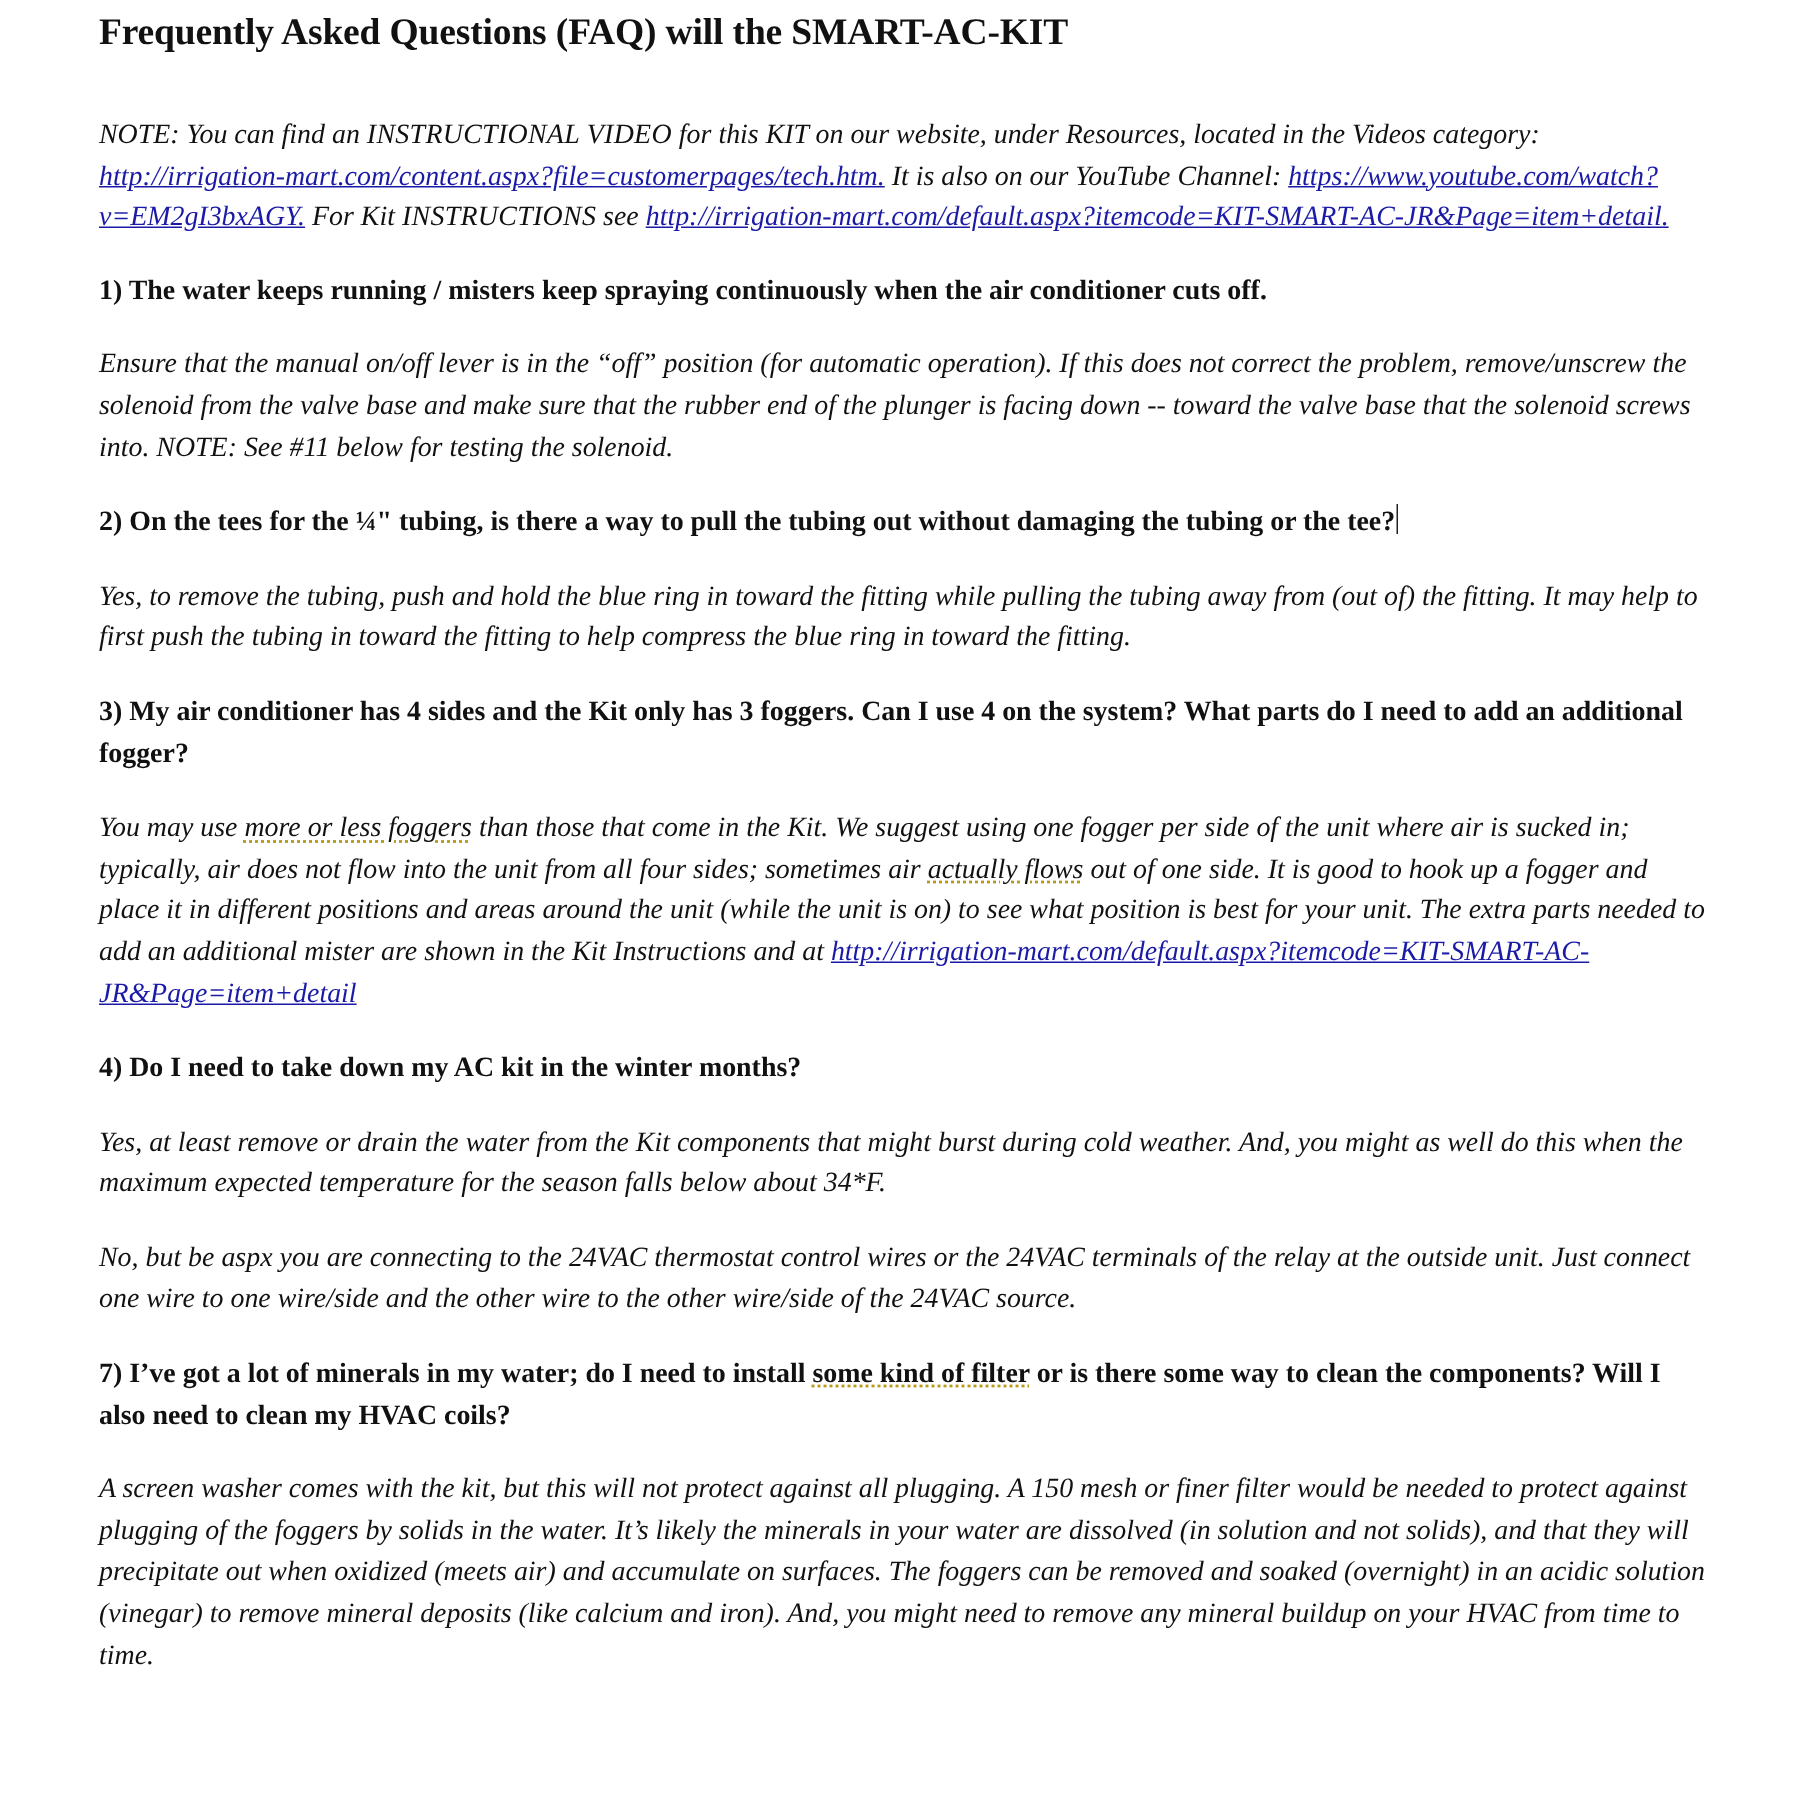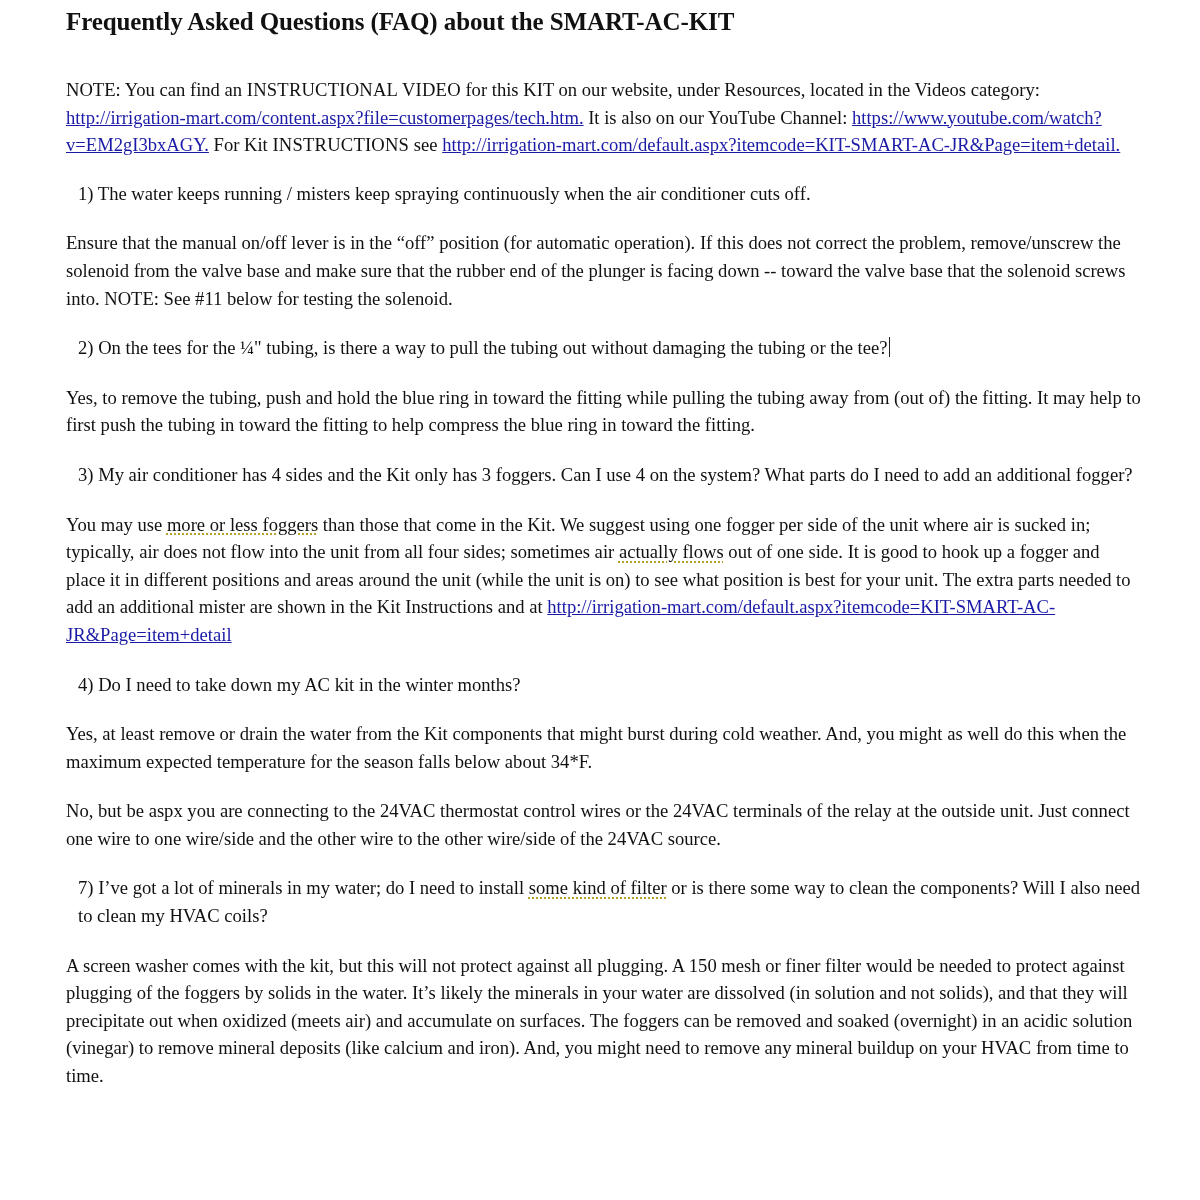--- a/index.html
+++ b/index.html
@@ -25,29 +25,30 @@
       font-size: 25px;
       font-weight: bold;
       margin: 0 0 38px 0;
       line-height: 32px;
       letter-spacing: -0.1px;
     }
     .para {
       font-size: 18.6px;
       line-height: 27.6px;
       margin: 0;
+      font-style: italic;
     }
     .note {
       margin-bottom: 21px;
     }
     .question {
-      font-weight: normal;
+      font-weight: bold;
       font-size: 18.6px;
       line-height: 27.6px;
-      margin: 0 0 22px 12px;
+      margin: 0 0 22px 0;
     }
     .answer {
       margin-bottom: 22px;
     }
     .strong-inline { font-weight: normal; letter-spacing: 0.2px; }
     a.link {
       color: #1a1aa6;
       text-decoration: underline;
     }
     .spell {
@@ -61,21 +62,21 @@
       background: #222;
       vertical-align: -3px;
       margin-left: 1px;
     }
   </style>
 </head>
 <body>
 
 <div class="page">
 
-  <h1 class="title">Frequently Asked Questions (FAQ) about the SMART-AC-KIT</h1>
+  <h1 class="title">Frequently Asked Questions (FAQ) will the SMART-AC-KIT</h1>
 
   <p class="para note"><span>NOTE: You can find an </span><span class="strong-inline">INSTRUCTIONAL VIDEO</span><span> for this KIT on our website, under Resources, located in the Videos category: </span><a class="link">http://irrigation-mart.com/content.aspx?file=customerpages/tech.htm.</a><span>  It is also on our YouTube Channel: </span><a class="link">https://www.youtube.com/watch?v=EM2gI3bxAGY.</a><span>  For Kit </span><span class="strong-inline">INSTRUCTIONS</span><span> see </span><a class="link">http://irrigation-mart.com/default.aspx?itemcode=KIT-SMART-AC-JR&amp;Page=item+detail.</a></p>
 
   <p class="question">1) The water keeps running / misters keep spraying continuously when the air conditioner cuts off.</p>
   <p class="para answer">Ensure that the manual on/off lever is in the “off” position (for automatic operation).  If this does not correct the problem, remove/unscrew the solenoid from the valve base and make sure that the rubber end of the plunger is facing down -- toward the valve base that the solenoid screws into.  NOTE: See #11 below for testing the solenoid.</p>
 
   <p class="question"><span>2) On the tees for the ¼" tubing, is there a way to pull the tubing out without damaging the tubing or the tee?</span><span class="cursor"></span></p>
   <p class="para answer">Yes, to remove the tubing, push and hold the blue ring in toward the fitting while pulling the tubing away from (out of) the fitting.  It may help to first push the tubing in toward the fitting to help compress the blue ring in toward the fitting.</p>
 
   <p class="question">3) My air conditioner has 4 sides and the Kit only has 3 foggers. Can I use 4 on the system? What parts do I need to add an additional fogger?</p>

